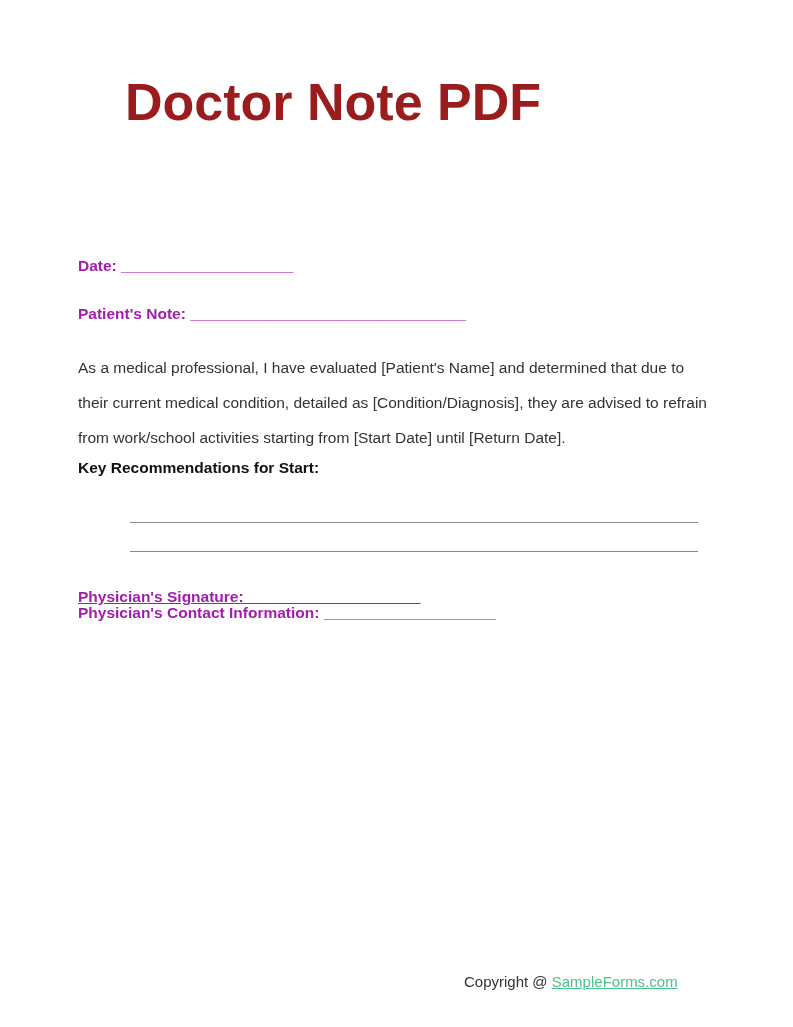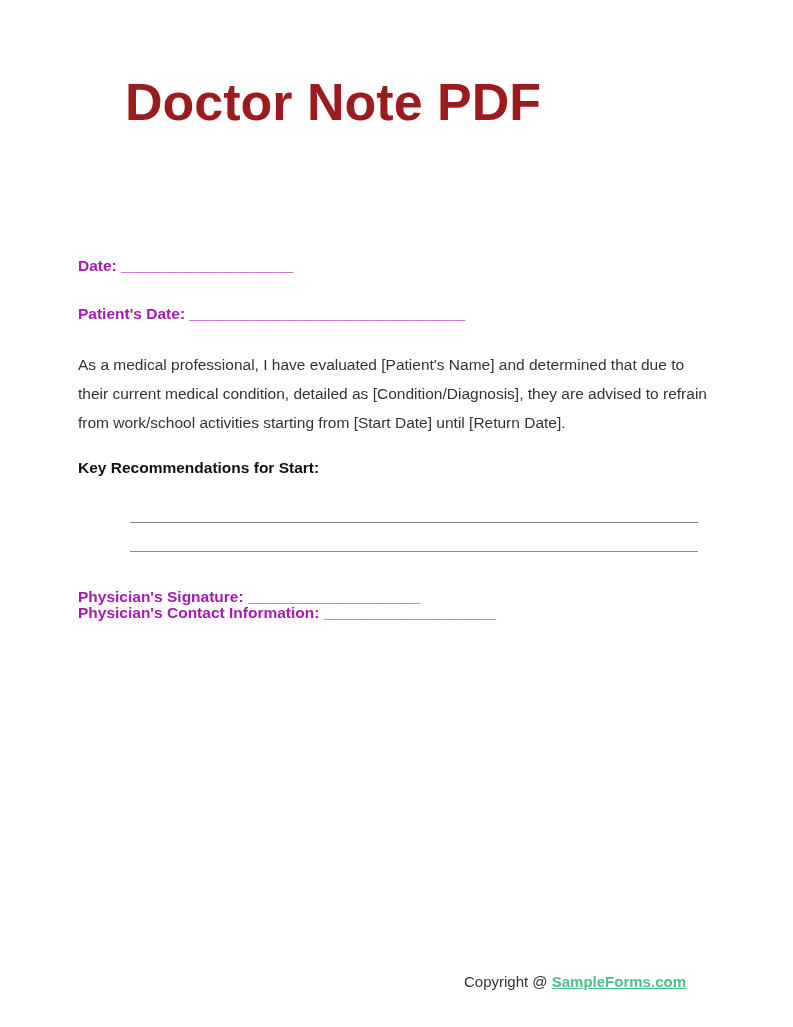--- a/index.html
+++ b/index.html
@@ -2,38 +2,38 @@
 <html><head>
   <meta charset="utf-8">
   <style>
     html, body { margin: 0; padding: 0; background: #ffffff; }
     body { width: 793px; height: 1027px; position: relative; overflow: hidden;
            font-family: "Liberation Sans", sans-serif; color: #1a1a1a; }
     .title { position: absolute; left: 0; width: 666px; top: 72px; text-align: center;
              font-size: 52px; font-weight: bold; color: #9b1c1c; margin: 0; letter-spacing: 0px; }
     .field { position: absolute; left: 78px; font-size: 15.5px; font-weight: bold; color: #a21caf; white-space: pre; }
     .para { position: absolute; left: 78px; top: 350px; width: 640px; font-size: 15.5px;
-            line-height: 29px; color: #333; margin: 0; }
+            line-height: 35px; color: #333; margin: 0; }
     .section { position: absolute; left: 78px; top: 459px; font-size: 15.5px; font-weight: bold; color: #111; }
     .rule { position: absolute; left: 130px; width: 568px; height: 0; border-top: 1px solid #8a8a8a; }
     .footer { position: absolute; top: 973px; left: 464px; font-size: 15px; color: #333; white-space: pre; }
-    .footer a { color: #4cbf8a; font-weight: bold; text-decoration: underline; }
+    .footer a { color: #4cbf8a; font-weight: normal; text-decoration: underline; }
   </style>
 </head>
 <body>
 
 <h1 class="title">Doctor Note PDF</h1>
 
 <div class="field" style="top:257px;"><span>Date:</span> <span>____________________</span></div>
 
-<div class="field" style="top:305px;"><span>Patient's Date:</span> <span>________________________________</span></div>
+<div class="field" style="top:305px;"><span>Patient's Note:</span> <span>________________________________</span></div>
 
 <p class="para">As a medical professional, I have evaluated [Patient's Name] and determined that due to their current medical condition, detailed as [Condition/Diagnosis], they are advised to refrain from work/school activities starting from [Start Date] until [Return Date].</p>
 
 <div class="section">Key Recommendations for Start:</div>
 <div class="rule" style="top:522px;"></div>
 <div class="rule" style="top:551px;"></div>
 
-<div class="field" style="top:588px;"><span>Physician's Signature:</span> <span>____________________</span></div>
+<div class="field" style="top:588px;text-decoration:underline;"><span>Physician's Signature:</span> <span>____________________</span></div>
 
 <div class="field" style="top:604px;"><span>Physician's Contact Information:</span> <span>____________________</span></div>
 
 <div class="footer"><span>Copyright @ </span><a>SampleForms.com</a></div>
 
 </body></html>

